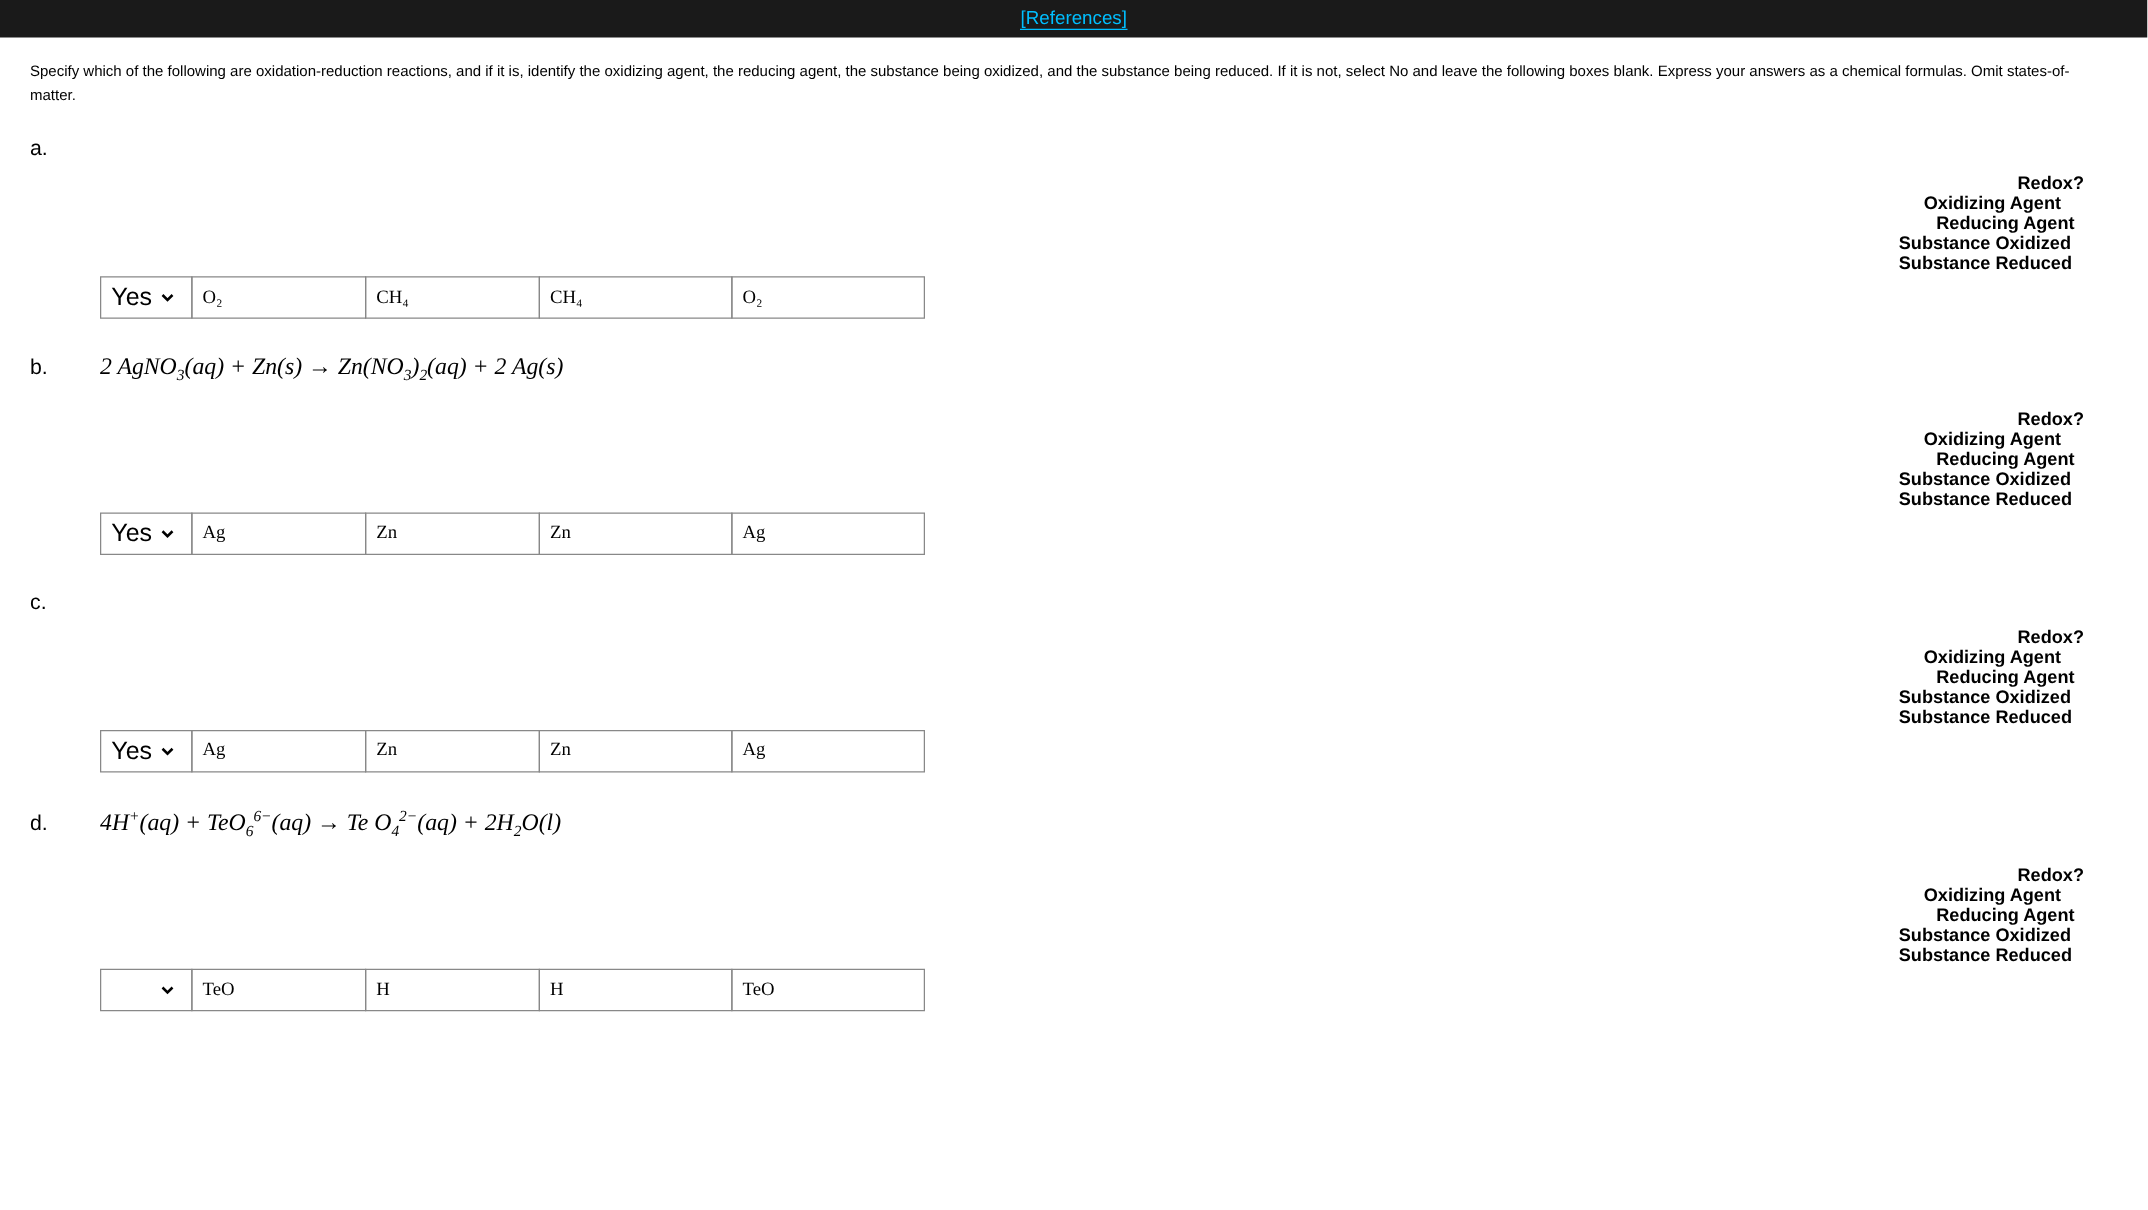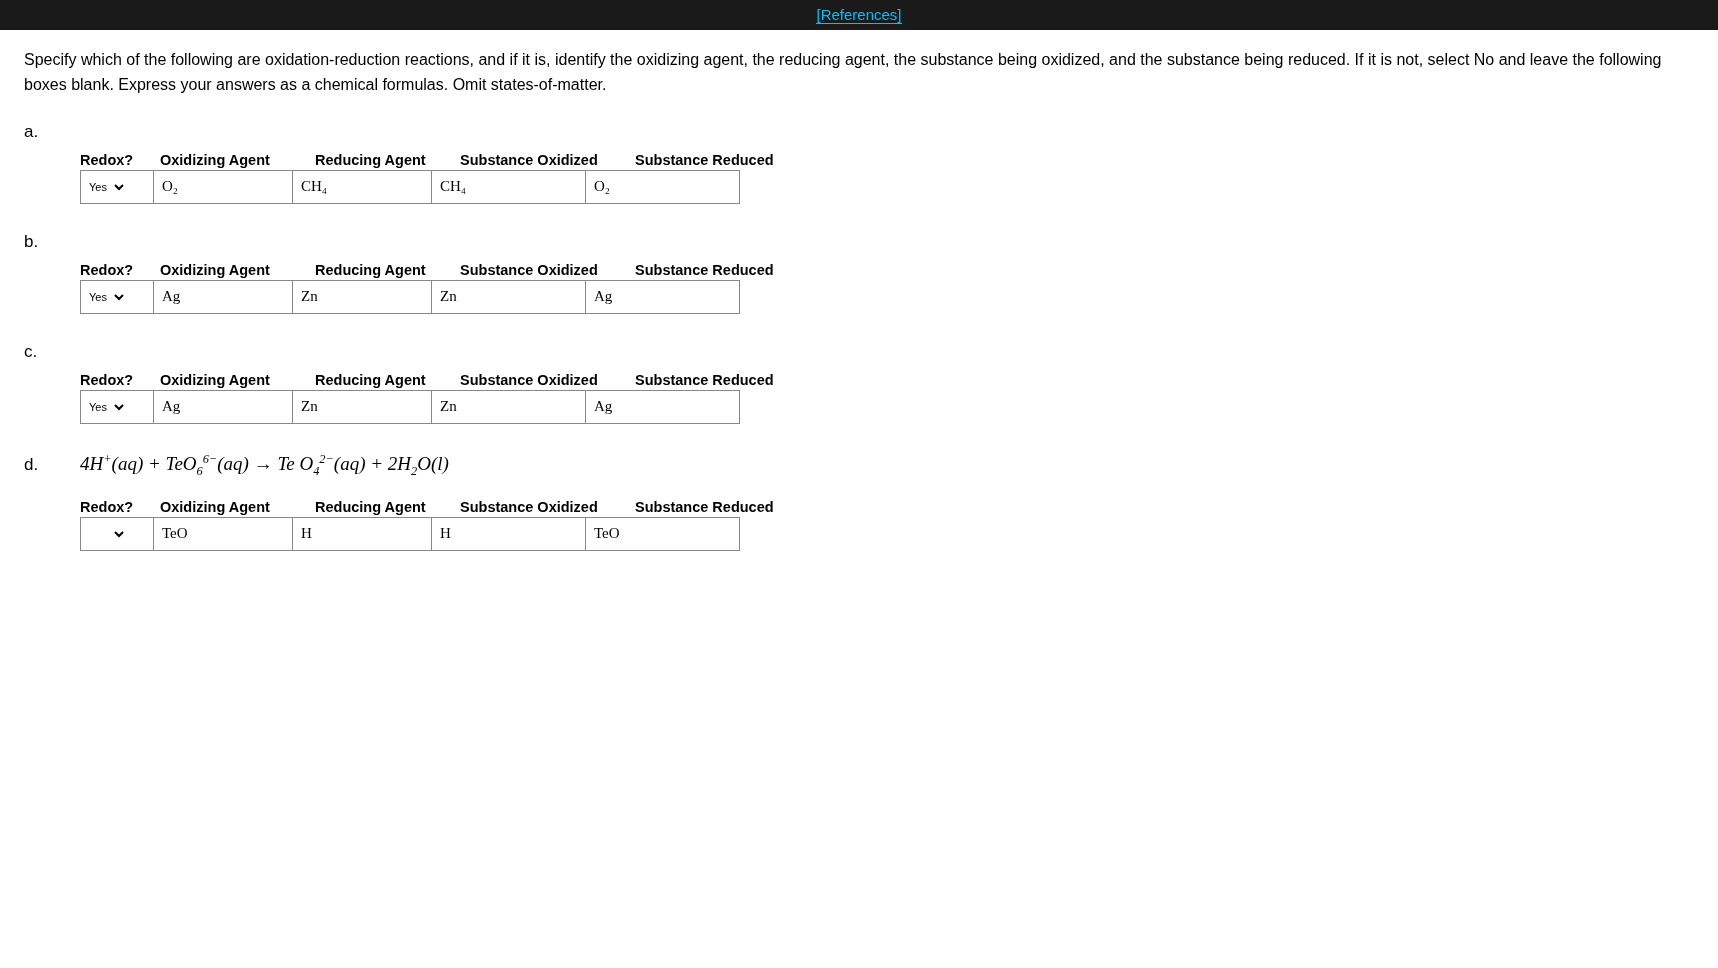--- a/index.html
+++ b/index.html
@@ -17,21 +17,21 @@
     .top-bar a {
       color: #00bfff;
       font-size: 15px;
       text-decoration: none;
       border-bottom: 1px solid #00bfff;
     }
     .main-content {
       padding: 18px 24px 30px 24px;
     }
     .instructions {
-      font-size: 16px;
+      font-size: 12px;
       line-height: 1.55;
       margin-bottom: 24px;
       max-width: 1650px;
     }
     .problem {
       margin-bottom: 28px;
     }
     .problem-letter {
       min-width: 32px;
       font-size: 17px;
@@ -46,20 +46,21 @@
     .redox-section {
       margin-left: 56px;
     }
     .redox-labels {
       display: flex;
       align-items: flex-end;
       gap: 0px;
       font-size: 14.5px;
       font-weight: bold;
       margin-bottom: 2px;
+      flex-direction: column;
     }
     .redox-labels span {
       display: inline-block;
     }
 
     .redox-inputs {
       display: flex;
       align-items: center;
       gap: 0px;
       margin-top: 2px;
@@ -69,21 +70,21 @@
       align-items: center;
       border: 1px solid #888;
       background: #fff;
       height: 34px;
       min-width: 74px;
       margin-right: 0;
     }
     .redox-select-wrap select {
       border: none;
       background: transparent;
-      font-size: 11px;
+      font-size: 20px;
       height: 32px;
       padding: 0 4px;
       cursor: pointer;
       outline: none;
     }
     .redox-input-box {
       border: 1px solid #888;
       height: 34px;
       min-width: 130px;
       padding: 0 8px;
@@ -127,20 +128,21 @@
             <div class="redox-input-box" style="min-width: 140px;">O₂</div>
             <div class="redox-input-box" style="min-width: 140px;">CH₄</div>
             <div class="redox-input-box" style="min-width: 155px;">CH₄</div>
             <div class="redox-input-box" style="min-width: 155px;">O₂</div>
           </div>
         </div>
       </div>
       <div class="problem">
         <div style="display: flex; align-items: baseline; margin-bottom: 10px;">
           <span class="problem-letter" style="min-width: 40px; font-size: 17px;">b.</span>
+          <span class="equation" style="margin-left: 16px;">2 AgNO<sub>3</sub>(<i>aq</i>) + Zn(<i>s</i>) → Zn(NO<sub>3</sub>)<sub>2</sub>(<i>aq</i>) + 2 Ag(<i>s</i>)</span>
         </div>
         <div class="redox-section">
           <div class="redox-labels">
             <span style="width: 80px; display: inline-block;">Redox?</span>
             <span style="width: 155px; display: inline-block;">Oxidizing Agent</span>
             <span style="width: 145px; display: inline-block;">Reducing Agent</span>
             <span style="width: 175px; display: inline-block;">Substance Oxidized</span>
             <span style="width: 175px; display: inline-block;">Substance Reduced</span>
           </div>
           <div class="redox-inputs">

